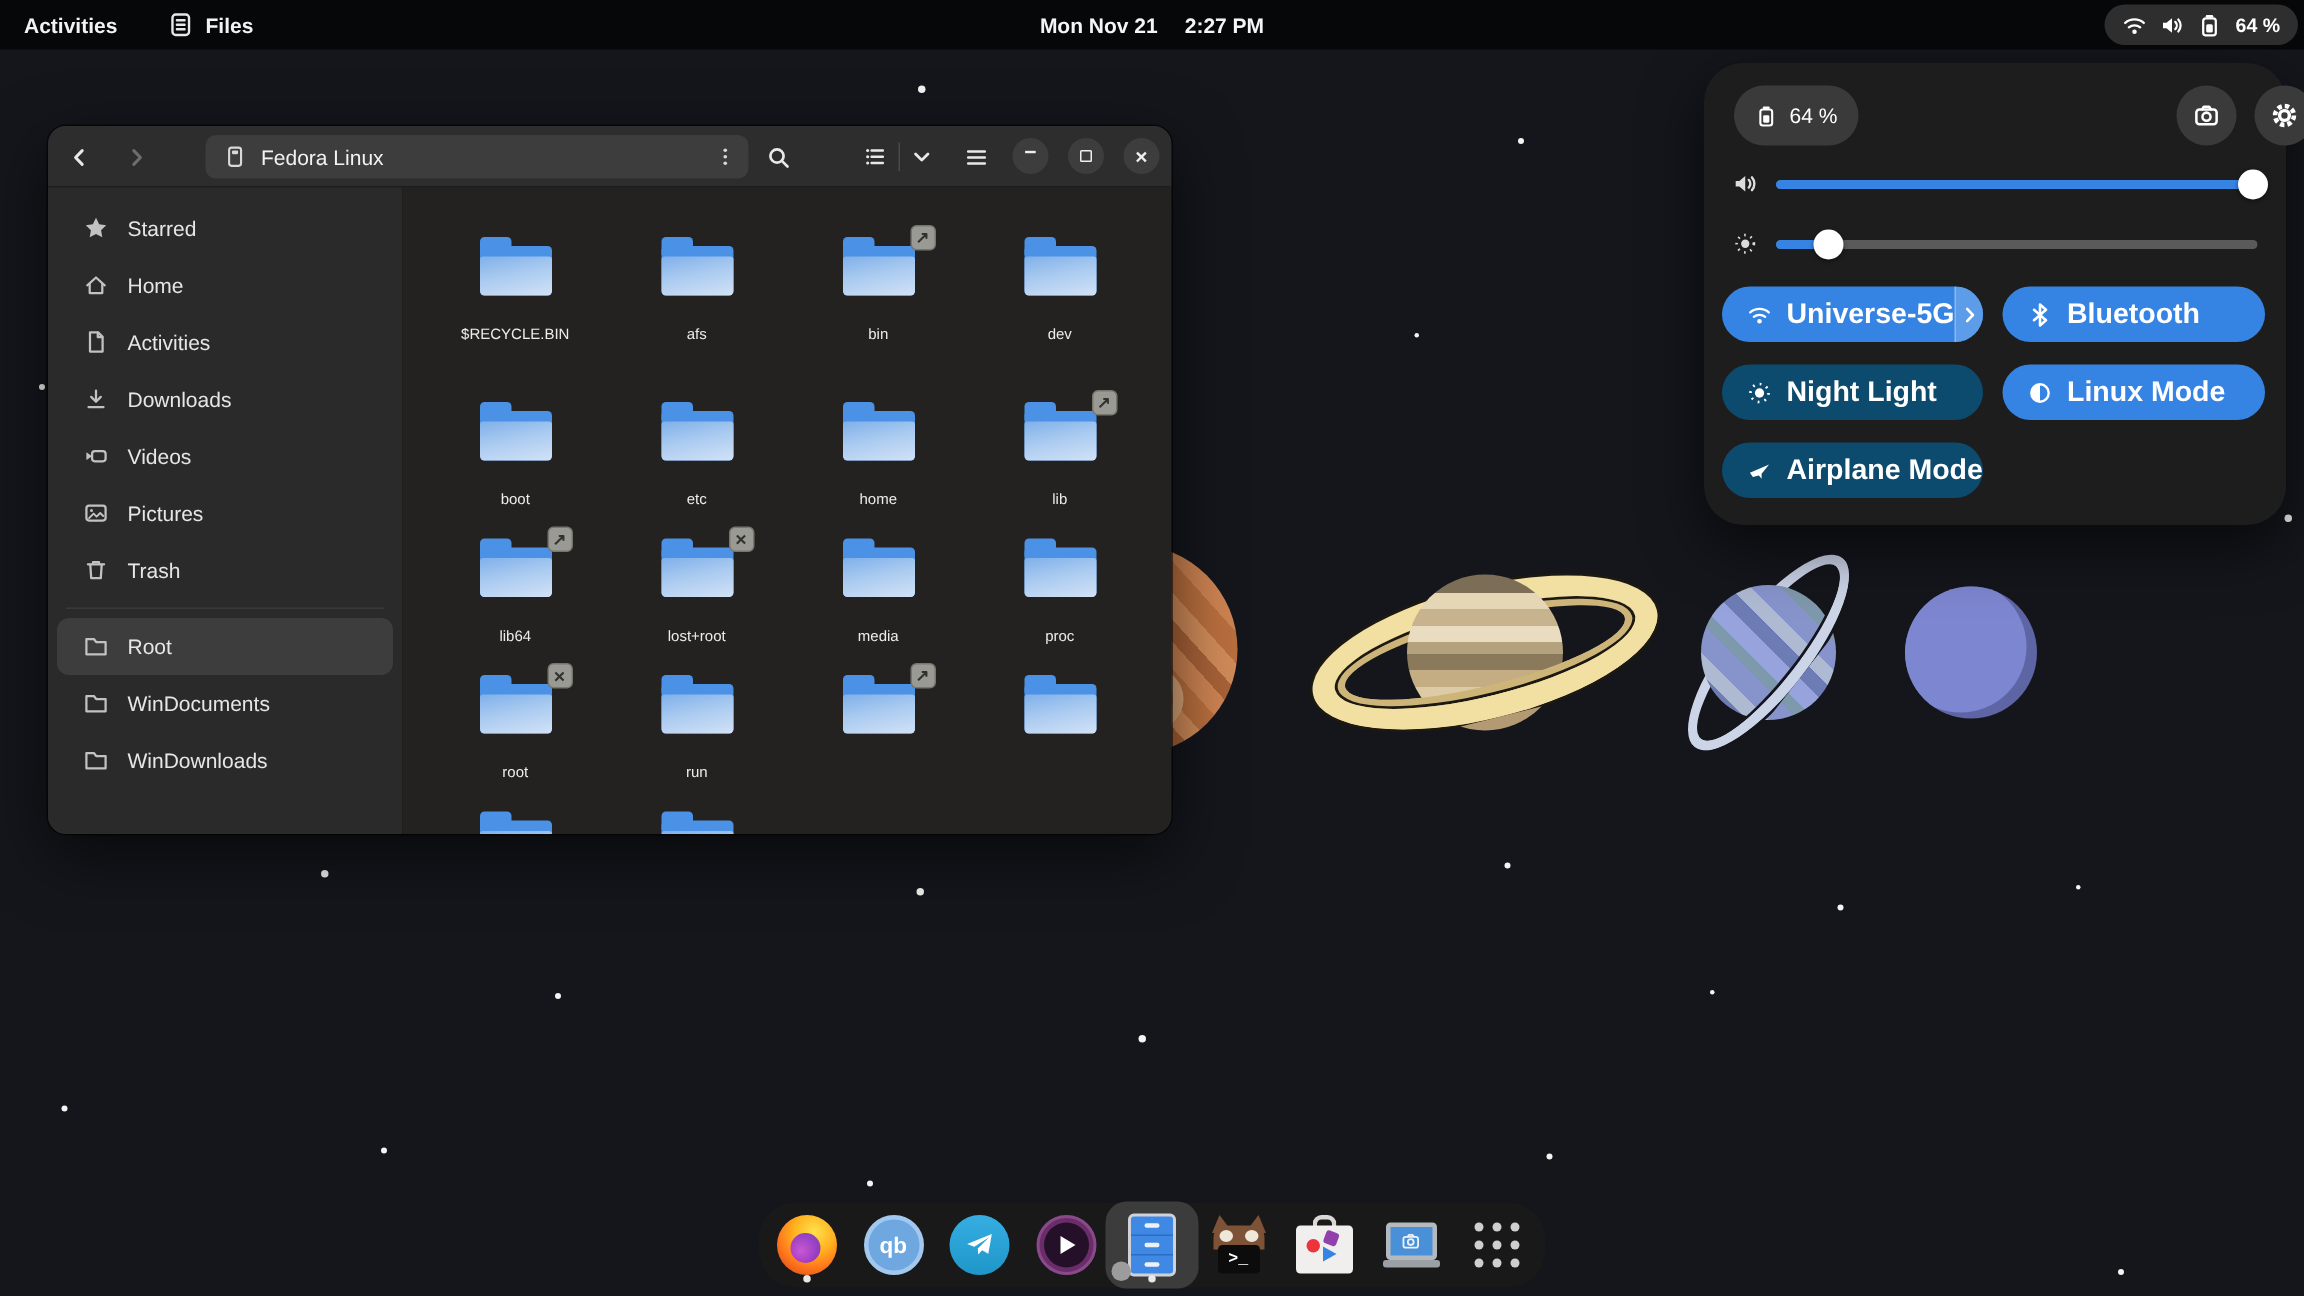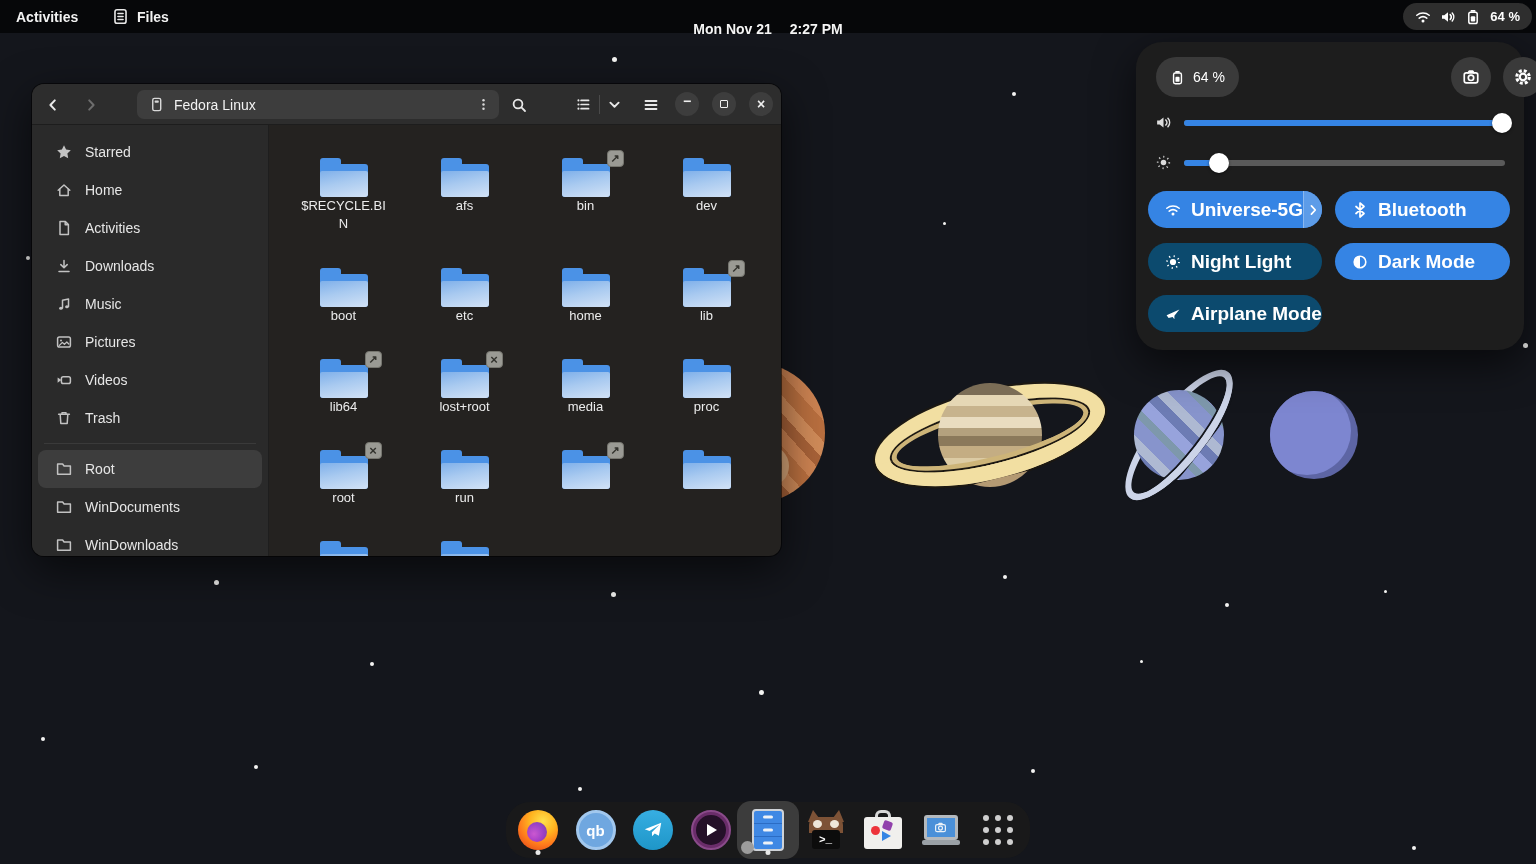--- a/index.html
+++ b/index.html
@@ -7,21 +7,21 @@
   body { font-family:"Liberation Sans", sans-serif; background:#14161c; position:relative; color:#e8e8e8; }
   svg { display:block; }
   .ic { display:inline-flex; align-items:center; justify-content:center; color:inherit; }
   .ic svg { width:100%; height:100%; }
 
   
   #topbar { position:absolute; left:0; top:0; width:1536px; height:33px; background:#060709; z-index:40; }
   #activities { position:absolute; left:16px; top:0; height:33px; display:flex; align-items:center; font-size:14px; font-weight:700; color:#f2f2f2; }
   #app-menu { position:absolute; left:112px; top:0; height:33px; display:flex; align-items:center; gap:8px; font-size:14px; font-weight:700; color:#f2f2f2; }
   #app-menu .ic { width:17px; height:17px; color:#e8e8e8; }
-  #clock { position:absolute; left:50%; transform:translateX(-50%); top:12px; height:33px; display:flex; align-items:center; gap:18px; font-size:14px; font-weight:700; color:#f5f5f5; }
+  #clock { position:absolute; left:50%; transform:translateX(-50%); top:0; height:33px; display:flex; align-items:center; gap:18px; font-size:14px; font-weight:700; color:#f5f5f5; }
   #tray { position:absolute; right:4px; top:3px; height:27px; padding:0 12px; border-radius:14px; background:#2e2e2e; display:flex; align-items:center; gap:9px; }
   #tray .ic { width:16px; height:16px; color:#fff; }
   #tray .pct { font-size:13px; font-weight:700; color:#fff; }
 
   
   .star { position:absolute; background:#f4f4f2; border-radius:50%; z-index:1; }
   .planet { position:absolute; z-index:2; }
   #jupiter { left:685px; top:363px; width:140px; height:140px; border-radius:50%; overflow:hidden;
     background:repeating-linear-gradient(48deg,#b96f3f 0 14px,#cd8352 14px 26px,#a86238 26px 36px,#d08b59 36px 48px); }
   #jupiter .spot { position:absolute; left:62px; top:82px; width:42px; height:42px; border-radius:50%;
@@ -74,21 +74,21 @@
   #content { position:absolute; left:237px; top:41px; right:0; bottom:0; overflow:hidden; }
   #file-grid { display:grid; grid-template-columns:repeat(4,121px); grid-template-rows:110px 91px 91px 91px 120px; padding:33px 0 0 14px; }
   .cell { display:flex; flex-direction:column; align-items:center; }
   .folder { position:relative; width:48px; height:39px; }
   .f-tab { position:absolute; left:0; top:0; width:45%; height:12px; background:#4b92e6; border-radius:3px 3px 0 0; }
   .f-back { position:absolute; left:0; right:0; top:6px; bottom:0; background:#4b92e6; border-radius:3px; }
   .f-front { position:absolute; left:0; right:0; top:13px; bottom:0; border-radius:2px 2px 3px 3px;
     background:linear-gradient(168deg,#7fb0ea 0%,#a9caf0 45%,#d2e2f6 100%); }
   .emblem { position:absolute; top:-8px; right:-14px; width:17px; height:17px; background:#9a9a94; border:1px solid #76766f; border-radius:4px; color:#32322d; display:flex; align-items:center; justify-content:center; font-weight:700; }
   .emblem.link { font-size:11px; } .emblem.no-access { font-size:13px; }
-  .f-label { margin-top:0; font-size:13px; line-height:1.4; color:#ececec; text-align:center; max-width:92px; word-break:break-all; }
+  .f-label { margin-top:20px; font-size:10px; line-height:1.4; color:#ececec; text-align:center; max-width:92px; word-break:break-all; }
 
   
   #qs { position:absolute; left:1136px; top:42px; width:388px; height:308px; border-radius:26px; background:#1d1d1d;
     box-shadow:0 14px 40px rgba(0,0,0,.6); z-index:30; }
   #qs-batt { position:absolute; left:20px; top:15px; height:40px; padding:0 14px; border-radius:20px; background:#3a3a3a; display:flex; align-items:center; gap:8px; }
   #qs-batt .ic { width:15px; height:15px; color:#fff; }
   #qs-batt .pct { font-size:14px; font-weight:400; color:#fff; }
   .qs-circle { position:absolute; top:15px; width:40px; height:40px; border-radius:50%; background:#3a3a3a; display:flex; align-items:center; justify-content:center; color:#fff; }
   .qs-circle .ic { width:18px; height:18px; }
   .qs-slider-row { position:absolute; left:19px; display:flex; align-items:center; gap:12px; }
@@ -338,45 +338,35 @@
             <svg viewBox="0 0 16 16" fill="none" stroke="currentColor" stroke-width="1.5" stroke-linecap="round" stroke-linejoin="round">
               <path d="M8 2.4v7.2M4.8 6.6L8 9.8l3.2-3.2"></path>
               <path d="M3 13.4h10"></path>
             </svg>
           </span>
           <span>Downloads</span>
         </div>
         <div class="sb-row">
           <span class="ic" style="width: 16px; height: 16px;">
             <svg viewBox="0 0 16 16" fill="none" stroke="currentColor" stroke-width="1.5" stroke-linecap="round" stroke-linejoin="round">
-              <path d="M6.5 12V4.2L12.5 3v7.6"></path>
-              <ellipse cx="4.9" cy="12.2" rx="1.8" ry="1.5" fill="currentColor" stroke="none"></ellipse>
-              <ellipse cx="10.9" cy="10.8" rx="1.8" ry="1.5" fill="currentColor" stroke="none"></ellipse>
-            </svg>
-          </span>
-          <span>Music</span>
+              <path d="M5.4 8.1L1.6 5.5v5.2z" fill="currentColor" stroke="none"></path>
+              <rect x="5.4" y="4.7" width="9" height="6.8" rx="1.8"></rect>
+            </svg>
+          </span>
+          <span>Videos</span>
         </div>
         <div class="sb-row">
           <span class="ic" style="width: 16px; height: 16px;">
             <svg viewBox="0 0 16 16" fill="none" stroke="currentColor" stroke-width="1.5" stroke-linecap="round" stroke-linejoin="round">
               <rect x="1.6" y="3" width="12.8" height="10" rx="1.8"></rect>
               <circle cx="5" cy="6.4" r="1" fill="currentColor" stroke="none"></circle>
               <path d="M3.4 11.4l3-3 2 2 2.4-2.4 2 2" stroke-width="1.3"></path>
             </svg>
           </span>
           <span>Pictures</span>
-        </div>
-        <div class="sb-row">
-          <span class="ic" style="width: 16px; height: 16px;">
-            <svg viewBox="0 0 16 16" fill="none" stroke="currentColor" stroke-width="1.5" stroke-linecap="round" stroke-linejoin="round">
-              <path d="M5.4 8.1L1.6 5.5v5.2z" fill="currentColor" stroke="none"></path>
-              <rect x="5.4" y="4.7" width="9" height="6.8" rx="1.8"></rect>
-            </svg>
-          </span>
-          <span>Videos</span>
         </div>
         <div class="sb-row">
           <span class="ic" style="width: 16px; height: 16px;">
             <svg viewBox="0 0 16 16" fill="none" stroke="currentColor" stroke-width="1.5" stroke-linecap="round" stroke-linejoin="round">
               <path d="M2.6 4.2h10.8"></path>
               <path d="M6 4V2.8h4V4"></path>
               <path d="M4.2 4.4l.6 9h6.4l.6-9"></path>
             </svg>
           </span>
           <span>Trash</span>
@@ -662,21 +652,21 @@
         </div>
       </div>
       <div class="toggle active" style="left: 199px; width: 175px; top: 201px;">
         <div class="main">
           <span class="ic" style="width: 16px; height: 16px;">
             <svg viewBox="0 0 16 16" fill="none" stroke="currentColor" stroke-width="1.5" stroke-linecap="round" stroke-linejoin="round">
               <circle cx="8" cy="8" r="5.8" stroke-width="1.6"></circle>
               <path d="M8 2.2a5.8 5.8 0 0 0 0 11.6z" fill="currentColor" stroke="none"></path>
             </svg>
           </span>
-          <span class="lbl">Dark Mode</span>
+          <span class="lbl">Linux Mode</span>
         </div>
       </div>
       <div class="toggle" style="left: 12px; width: 174px; top: 253px;">
         <div class="main">
           <span class="ic" style="width: 16px; height: 16px;">
             <svg viewBox="0 0 16 16" fill="none" stroke="currentColor" stroke-width="1.5" stroke-linecap="round" stroke-linejoin="round">
               <path d="M1.6 9.2l12.8-5.6-5 6.2v3.4l-1.8-2.2-4 1z" fill="currentColor" stroke="none"></path>
             </svg>
           </span>
           <span class="lbl">Airplane Mode</span>

